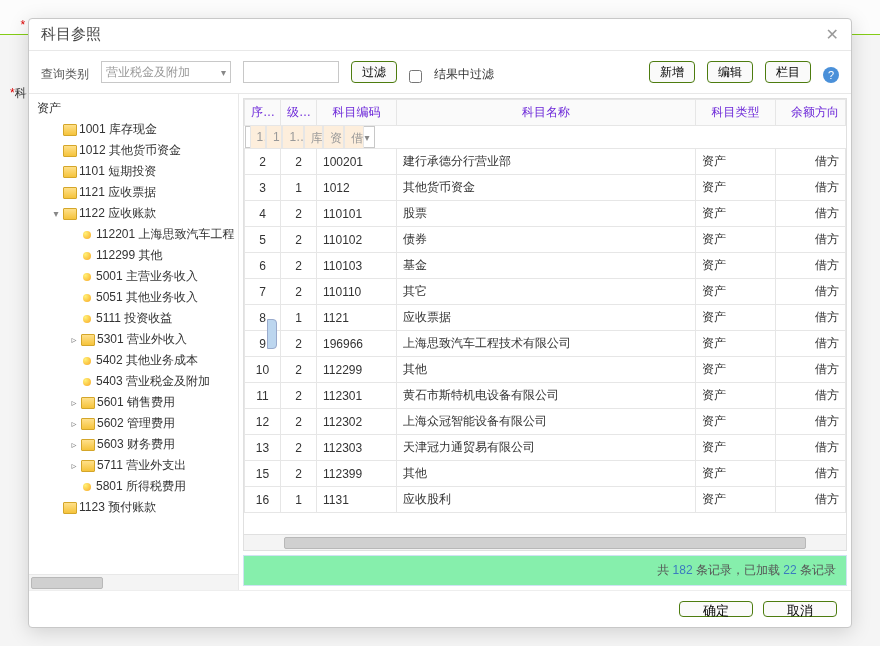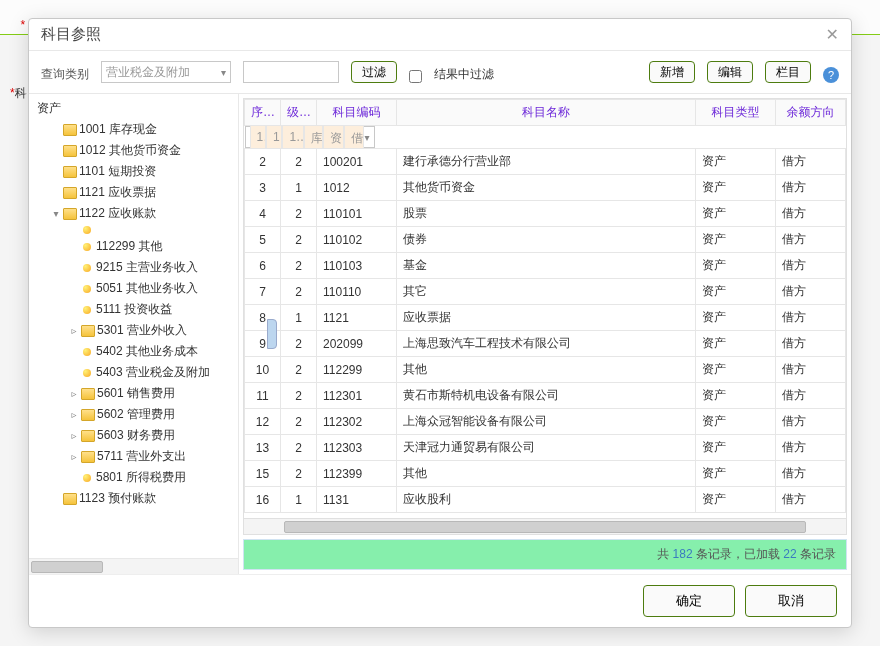--- a/index.html
+++ b/index.html
@@ -36,28 +36,28 @@
 .grid-panel { flex:1; display:flex; flex-direction:column; }
 .grid { flex:1; overflow:hidden; border:1px solid #e0e0e0; margin:4px 4px 0 4px; position:relative; }
 table { border-collapse: collapse; width:100%; table-layout:fixed; }
 th, td { border:1px solid #e6e6e6; padding:4px 6px; text-align:left; height:24px; overflow:hidden; white-space:nowrap; text-overflow:ellipsis; }
 th { background:#fafafa; color:#6d28d9; text-align:center; font-weight:normal; }
 th.c1,td.c1{width:36px;text-align:center;}
 th.c2,td.c2{width:36px;text-align:center;}
 th.c3,td.c3{width:80px;}
 th.c4,td.c4{}
 th.c5,td.c5{width:80px;}
-th.c6,td.c6{width:70px;}
+th.c6,td.c6{width:70px;text-align:right;}
 tr.sel td { background:#fdeedc; }
 .grid-scroll-h { height:16px; border:1px solid #e0e0e0; border-top:none; margin:0 4px; background:#f4f4f4; position:relative; }
 .grid-scroll-h::before { content:""; position:absolute; left:40px; top:2px; right:40px; height:10px; background:#d0d0d0; border:1px solid #b8b8b8; border-radius:2px; }
 .status { margin:4px; padding:6px 10px; background:#86efac; border:1px solid #d0e3f2; text-align:right; color:#555; }
 .status .n { color:#3a7bbf; }
 .footer { padding:10px 14px; display:flex; justify-content:flex-end; gap:10px; border-top:1px solid #eee; }
-.footer .btn { height:32px; padding:0 32px; font-size:13px; }
+.footer .btn { height:16px; padding:0 23px; font-size:13px; }
 .splitter { position:absolute; left:238px; top:300px; width:10px; height:30px; background:#bcd6ef; border:1px solid #9ac; border-radius:0 4px 4px 0; }
 </style>
 </head>
 <body>
 
 <div class="bg-bar">
   <span class="red">*</span> <span>制单日期</span> <span>2017-08-05</span>
   &nbsp;&nbsp;&nbsp;&nbsp;&nbsp;&nbsp;&nbsp;&nbsp;&nbsp;&nbsp;&nbsp;&nbsp;&nbsp;&nbsp;
   <span>附单据数</span>
 </div>
@@ -111,30 +111,31 @@
               <span>1121 应收票据</span>
             </div>
             <div class="node indent1">
               <span class="exp">▾</span>
               <span class="folder"></span> 
               <span>1122 应收账款</span>
             </div>
             <div class="node indent2">
               <span class="exp"></span>
               <span class="dot"></span>
+              <span>112201 上海思致汽车工程</span>
             </div>
             <div class="node indent2">
               <span class="exp"></span>
               <span class="dot"></span>
               <span>112299 其他</span>
             </div>
             <div class="node indent2">
               <span class="exp"></span>
               <span class="dot"></span>
-              <span>9215 主营业务收入</span>
+              <span>5001 主营业务收入</span>
             </div>
             <div class="node indent2">
               <span class="exp"></span>
               <span class="dot"></span>
               <span>5051 其他业务收入</span>
             </div>
             <div class="node indent2">
               <span class="exp"></span>
               <span class="dot"></span>
               <span>5111 投资收益</span>
@@ -262,21 +263,21 @@
                 <td class="c1">8</td>
                 <td class="c2">1</td>
                 <td class="c3">1121</td>
                 <td class="c4">应收票据</td>
                 <td class="c5">资产</td>
                 <td class="c6">借方</td>
               </tr>
               <tr>
                 <td class="c1">9</td>
                 <td class="c2">2</td>
-                <td class="c3">202099</td>
+                <td class="c3">196966</td>
                 <td class="c4">上海思致汽车工程技术有限公司</td>
                 <td class="c5">资产</td>
                 <td class="c6">借方</td>
               </tr>
               <tr>
                 <td class="c1">10</td>
                 <td class="c2">2</td>
                 <td class="c3">112299</td>
                 <td class="c4">其他</td>
                 <td class="c5">资产</td>

